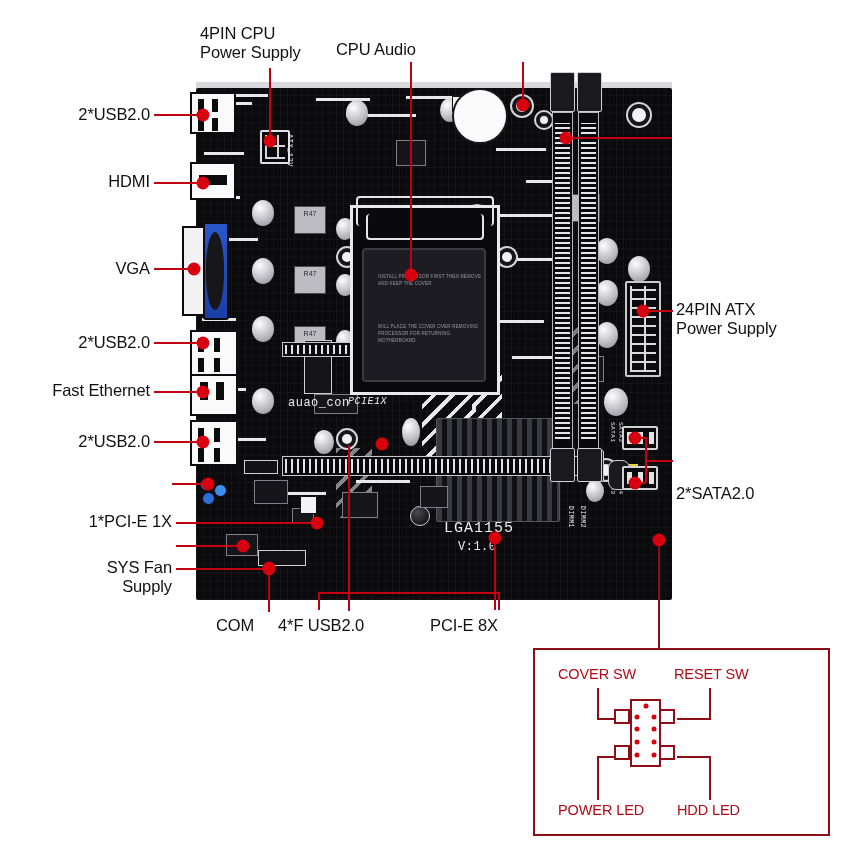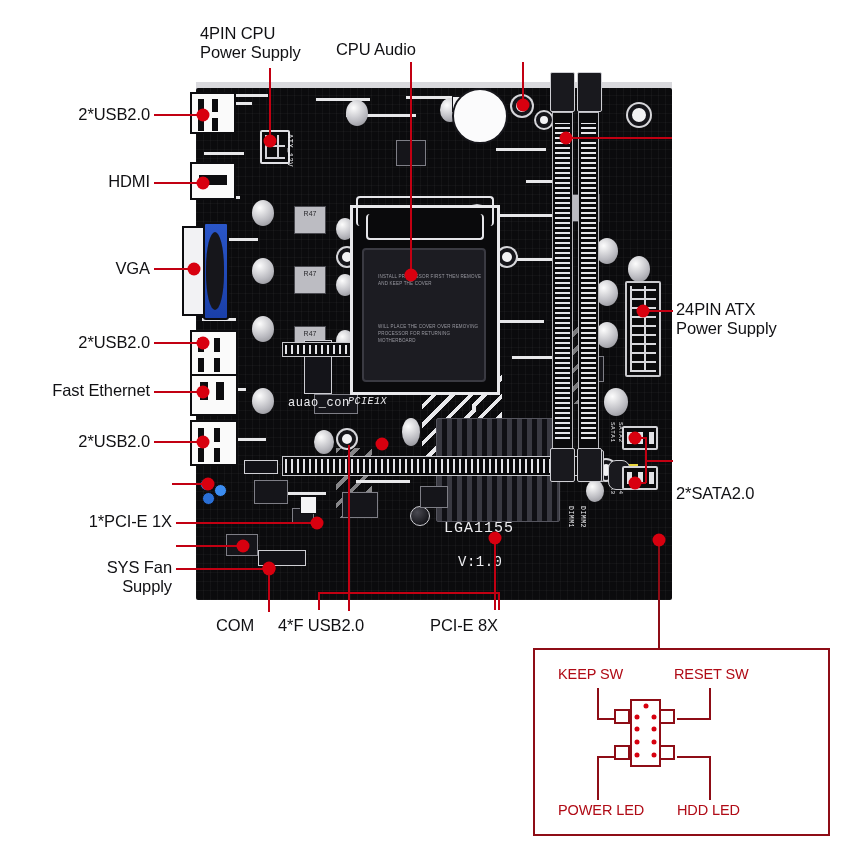--- a/index.html
+++ b/index.html
@@ -341,21 +341,21 @@
     <div style="position:absolute;left:64px;top:42px;width:30px;height:34px;background:#0a0a0c;border:2px solid #e2e2e6;border-radius:2px;">
       <div style="position:absolute;inset:3px;background:
         repeating-linear-gradient(0deg,#d4d4d9 0 2px,transparent 2px 12px),
         repeating-linear-gradient(90deg,#d4d4d9 0 2px,transparent 2px 12px);"></div>
     </div>
 
     <div style="position:absolute;left:256px;top:8px;width:22px;height:16px;background:#f1f1f3;border:1px solid #121217;"></div>
 
     <div class="silktext" style="left:98px; top:46px; font-size:7px; transform:rotate(90deg); transform-origin:left top;">ATX_12V</div>
     <div class="silktext" style="left:248px; top:432px; font-size:15px; letter-spacing:1px;">LGA1155</div>
-    <div class="silktext" style="left:262px; top:466px; font-size:14px;">V:1.0</div>
+    <div class="silktext" style="left:262px; top:452px; font-size:12px;">V:1.0</div>
     <div class="silktext" style="left:378px; top:418px; font-size:6.5px; transform:rotate(90deg); transform-origin:left top;">DIMM1</div>
     <div class="silktext" style="left:390px; top:418px; font-size:6.5px; transform:rotate(90deg); transform-origin:left top;">DIMM2</div>
     <div class="silktext" style="left:440px; top:230px; font-size:6.5px; transform:rotate(90deg); transform-origin:left top;">ATX_PWR</div>
     <div class="silktext" style="left:420px; top:334px; font-size:6px; transform:rotate(90deg); transform-origin:left top;">SATA1</div>
     <div class="silktext" style="left:428px; top:334px; font-size:6px; transform:rotate(90deg); transform-origin:left top;">SATA2</div>
     <div class="silktext" style="left:420px; top:386px; font-size:6px; transform:rotate(90deg); transform-origin:left top;">SATA3</div>
     <div class="silktext" style="left:428px; top:386px; font-size:6px; transform:rotate(90deg); transform-origin:left top;">SATA4</div>
     <div class="silktext" style="left:152px; top:308px; font-size:10px;font-style:italic;">PCIE1X</div>
     <div class="silktext" style="left:192px; top:366px; font-size:8px;">PCIE8X</div>
     <div class="silktext" style="left:92px; top:308px; font-size:12px;">auao_con</div>
@@ -530,21 +530,21 @@
 
   <div class="ann c" style="left:430px; top:616px; width:130px;">PCI-E 8X</div>
   <div class="lead lead-v" style="left:494px; top:538px; height:72px;"></div>
   <div class="dot" style="left:495px; top:538px;"></div>
 
   <div class="lead lead-v" style="left:658px; top:540px; height:108px; background:#8e0d16;"></div>
   <div class="dot" style="left:659px; top:540px;"></div>
 
   <div id="inset">
 
-    <div class="ins-label" style="left:23px; top:16px;">KEEP SW</div>
+    <div class="ins-label" style="left:23px; top:16px;">COVER SW</div>
     <div class="ins-label" style="left:139px; top:16px;">RESET SW</div>
     <div class="ins-label" style="left:23px; top:152px;">POWER LED</div>
     <div class="ins-label" style="left:142px; top:152px;">HDD  LED</div>
 
     <div class="ins-line ins-line-v" style="left:62px;  top:38px;  height:32px;"></div>
     <div class="ins-line ins-line-h" style="left:62px;  top:68px;  width:34px;"></div>
     <div class="ins-line ins-line-v" style="left:174px; top:38px;  height:32px;"></div>
     <div class="ins-line ins-line-h" style="left:142px; top:68px;  width:34px;"></div>
     <div class="ins-line ins-line-v" style="left:62px;  top:106px; height:44px;"></div>
     <div class="ins-line ins-line-h" style="left:62px;  top:106px; width:34px;"></div>

